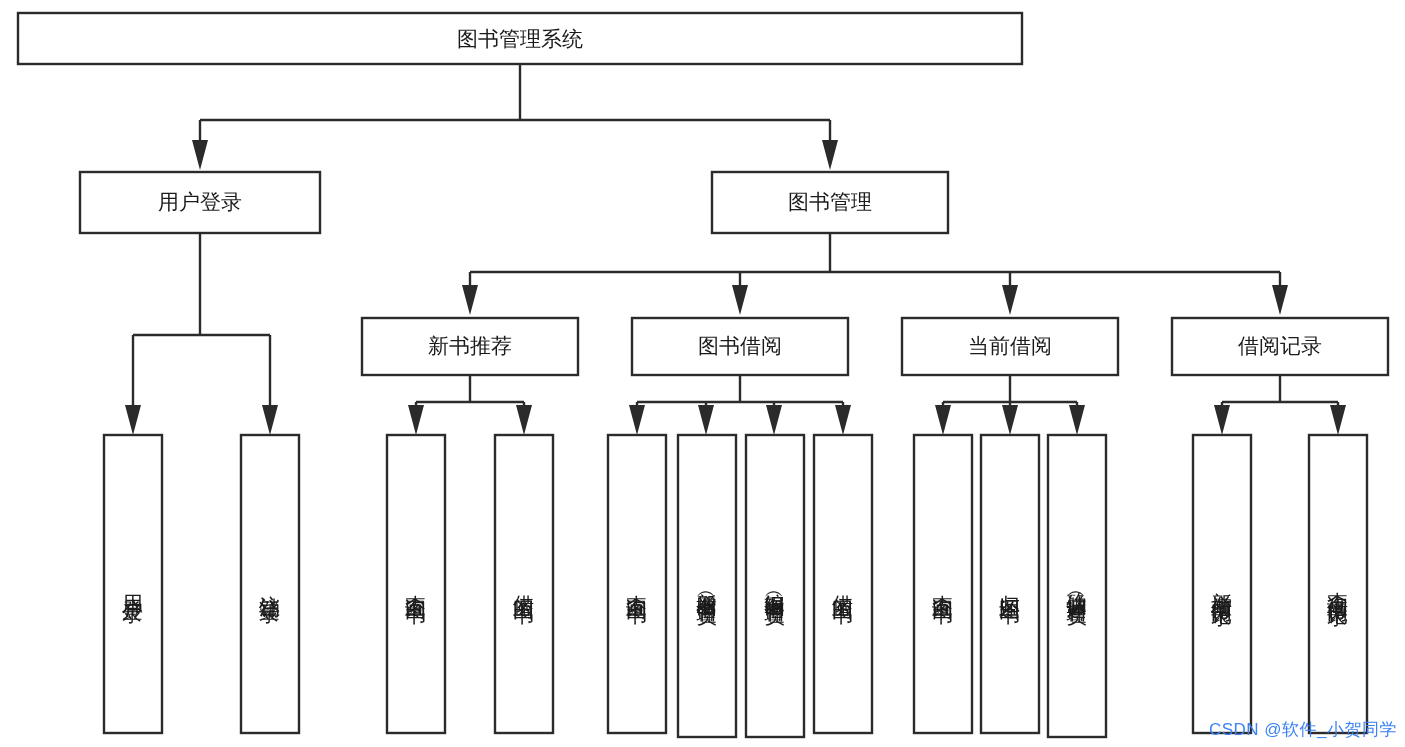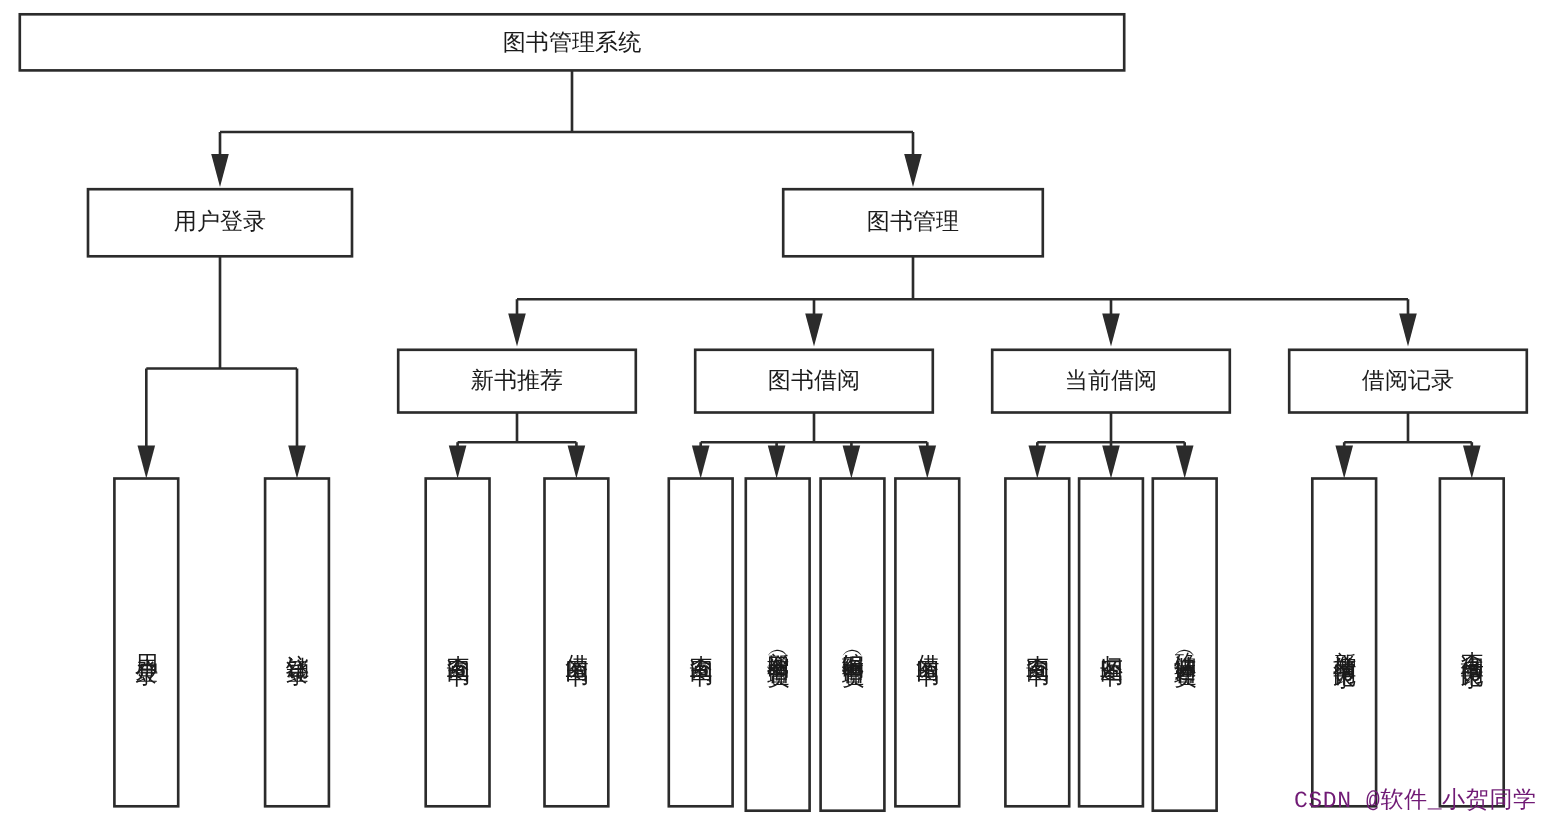--- a/index.html
+++ b/index.html
@@ -37,23 +37,23 @@
     fill: none;
   }
   .arrow-head {
     fill: #2b2b2b;
     stroke: none;
   }
   .watermark {
     position: absolute;
     right: 8px;
     bottom: 6px;
-    color: #701a75;
-    font-size: 21px;
-    font-family: Liberation Mono, monospace;
+    color: #3b82f6;
+    font-size: 17px;
+    font-family: Liberation Sans, sans-serif;
     white-space: nowrap;
     letter-spacing: 0.5px;
     user-select: none;
   }
   .vtext-wrap {
     position: absolute;
     display: flex;
     align-items: center;
     justify-content: center;
     pointer-events: none;

